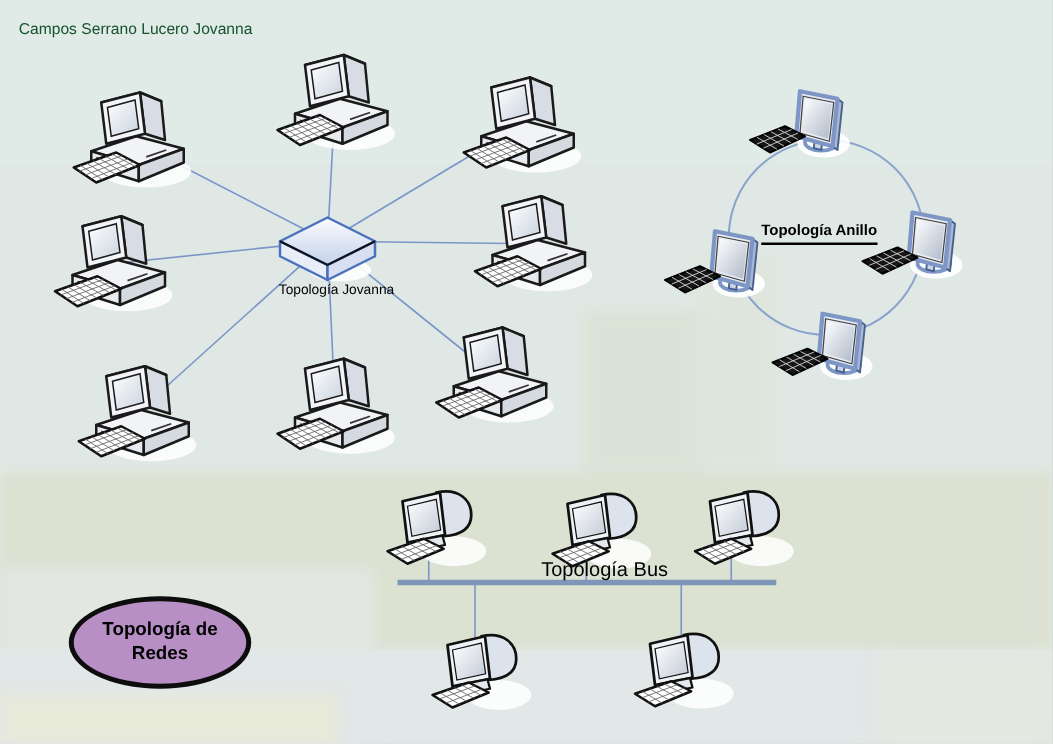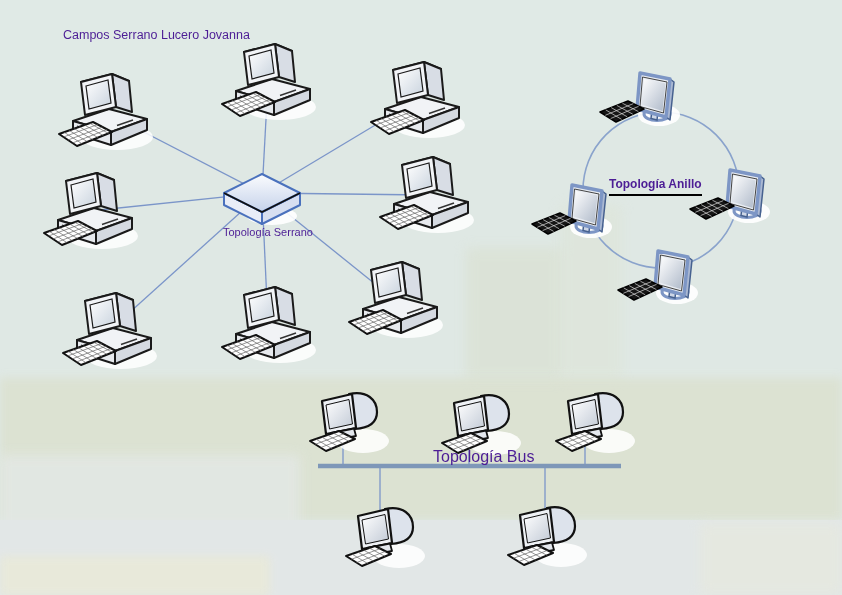--- a/index.html
+++ b/index.html
@@ -13,22 +13,22 @@
   .bg-olive-band{top:378px;left:0;width:842px;height:142px;background:#dbe0cc;opacity:.72;filter:blur(4px);}
   .bg-left-light{top:455px;left:0;width:300px;height:140px;background:#e3e8e5;opacity:.85;filter:blur(6px);}
   .bg-bottom-band{top:520px;left:0;width:842px;height:75px;background:#e2e7e7;}
   .bg-bottom-left-cream{top:556px;left:0;width:270px;height:40px;background:#e9ead9;opacity:.9;filter:blur(5px);}
   .bg-bottom-right-cream{top:523px;left:700px;width:142px;height:72px;background:#e7e9dd;opacity:.65;filter:blur(6px);}
   .bg-pillars{top:248px;left:466px;width:96px;height:132px;background:#d8decb;opacity:.5;filter:blur(6px);}
   .bg-pillar2{top:205px;left:560px;width:62px;height:175px;background:#dde3d2;opacity:.4;filter:blur(6px);}
 
   #diagram{position:absolute;top:0;left:0;z-index:2;}
 
-  .label{position:absolute;z-index:5;color:#4c1d95;white-space:nowrap;}
-  .author-title{left:15px;top:28px;font-size:12.5px;color:#4c1d95;margin-left:48px;}
+  .label{position:absolute;z-index:5;color:#000000;white-space:nowrap;}
+  .author-title{left:15px;top:16px;font-size:12.5px;color:#14532d;}
   .star-label{left:223px;top:226px;font-size:11px;}
   .ring-label{left:609px;top:177px;font-size:12px;font-weight:700;padding-bottom:3px;border-bottom:2.6px solid #000;}
   .bus-label{left:433px;top:448px;font-size:16px;}
 
   .title-ellipse{
     position:absolute;z-index:5;left:55px;top:477px;width:146px;height:74px;
     background:#b78fc5;border:4px solid #0d0d0d;border-radius:50%;
     box-sizing:border-box;
     display:flex;flex-direction:column;align-items:center;justify-content:center;
     font-weight:700;font-size:15px;line-height:1.25;color:#000;text-align:center;
@@ -161,19 +161,23 @@
         <use href="#icon-crt-pc" x="309" y="388"></use>
         <use href="#icon-crt-pc" x="441" y="390"></use>
         <use href="#icon-crt-pc" x="555" y="388"></use>
         <use href="#icon-crt-pc" x="345" y="503"></use>
         <use href="#icon-crt-pc" x="507" y="502"></use>
       </g>
   </svg>
 
   <div class="label author-title">Campos Serrano Lucero Jovanna</div>
 
-  <div class="label star-label">Topología Serrano</div>
+  <div class="label star-label">Topología Jovanna</div>
 
   <div class="label ring-label">Topología Anillo</div>
 
   <div class="label bus-label">Topología Bus</div>
 
+  <div class="title-ellipse">
+    <span>Topología de</span>
+    <span>Redes</span>
+  </div>
 </div>
 
 </body></html>

